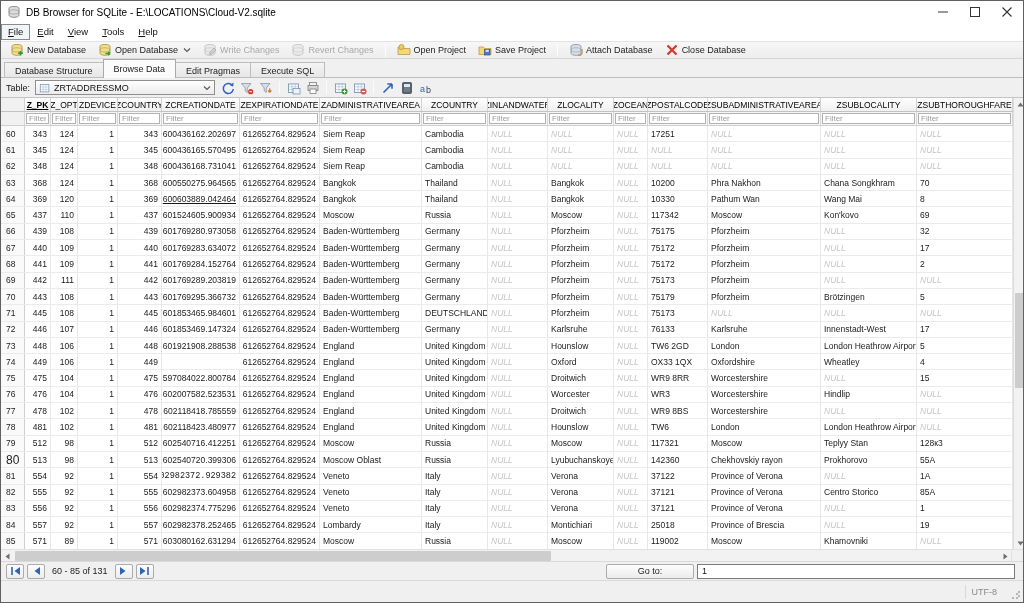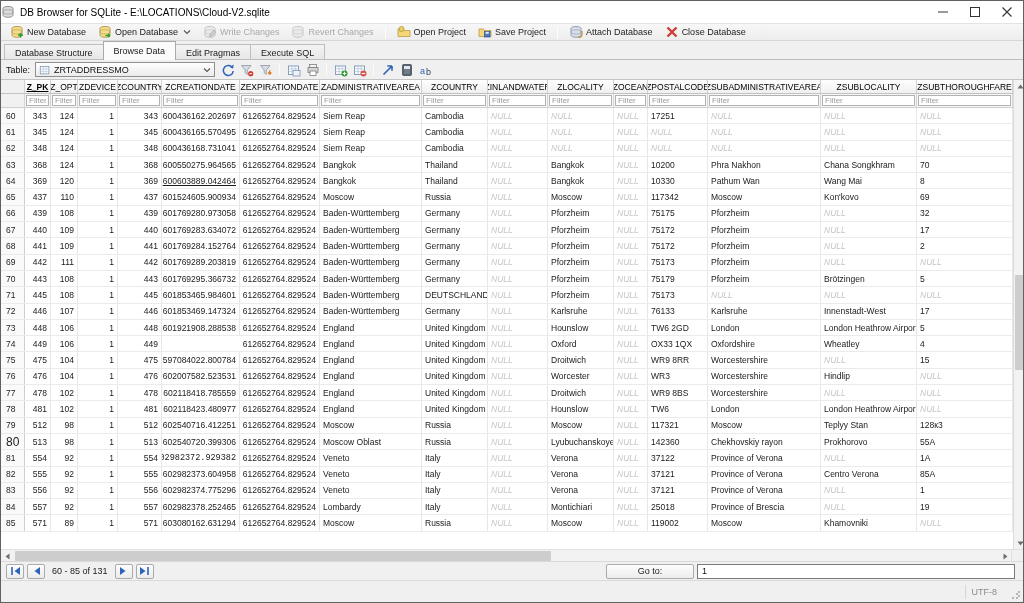--- a/index.html
+++ b/index.html
@@ -1,21 +1,21 @@
 <!DOCTYPE html>
 <html><head>
 <meta charset="utf-8">
 <style>
   html,body{margin:0;padding:0;background:#cfcfcf;}
   *{box-sizing:border-box;}
   body{width:1024px;height:603px;overflow:hidden;font-family:"Liberation Sans",sans-serif;}
   .window{width:1024px;height:603px;border:1px solid #616161;background:#f0f0f0;display:flex;flex-direction:column;}
 
   
-  .titlebar{height:22px;background:#ffffff;display:flex;align-items:center;flex:0 0 auto;}
+  .titlebar{height:22px;background:#ffffff;display:flex;align-items:center;padding-left:6px;flex:0 0 auto;}
   .titlebar .title-text{font-size:10px;color:#000;margin-left:5px;flex:1;white-space:nowrap;overflow:hidden;}
   .winbtn{width:32px;height:22px;display:flex;align-items:center;justify-content:center;color:#222;}
 
   
   .menubar{height:18px;background:#ffffff;display:flex;align-items:center;font-size:9.5px;color:#111;flex:0 0 auto;}
   .menu-item{padding:2px 7px;line-height:12px;}
   .menu-item.focused{border:1px solid #8a8a8a;background:#f2f6fb;padding:1px 6px;}
   .menu-item u{text-decoration:underline;}
 
   
@@ -116,20 +116,27 @@
           <rect x="0.5" y="0.5" width="9" height="9" fill="none" stroke="#333" stroke-width="1"></rect>
         </svg>
       </span>
     <span class="winbtn" id="btn-close">
         <svg width="10" height="10" viewBox="0 0 10 10">
           <path d="M0.5 0.5l9 9M9.5 0.5l-9 9" stroke="#333" stroke-width="1.1"></path>
         </svg>
       </span>
   </div>
 
+  <div class="menubar" id="menubar">
+      <span class="menu-item focused"><u>F</u>ile</span>
+      <span class="menu-item"><u>E</u>dit</span>
+      <span class="menu-item"><u>V</u>iew</span>
+      <span class="menu-item"><u>T</u>ools</span>
+      <span class="menu-item"><u>H</u>elp</span>
+    </div>
 
   <div class="toolbar" id="toolbar">
       <span class="tbtn">
         <span class="icon">
           <svg width="14" height="14" viewBox="0 0 14 14" xmlns="http://www.w3.org/2000/svg">
             <ellipse cx="7" cy="3.6" rx="5" ry="2.1" fill="#f3dd8a" stroke="#a98f3e" stroke-width="0.8"></ellipse>
             <path d="M2 3.6v6.6c0 1.2 2.2 2.1 5 2.1s5-.9 5-2.1V3.6" fill="#f3dd8a" stroke="#a98f3e" stroke-width="0.8"></path>
             <ellipse cx="7" cy="6.9" rx="5" ry="2.1" fill="none" stroke="#a98f3e" stroke-width="0.5"></ellipse>
             <path d="M10.5 8v4.5M8.2 10.2h4.6" stroke="#2f9e2f" stroke-width="1.7"></path>
           </svg>
@@ -757,21 +764,21 @@
             <div class="cell num" style="width: 44px;">555</div>
             <div class="cell num" style="width: 78px;">602982373.604958</div>
             <div class="cell num" style="width: 80px;">612652764.829524</div>
             <div class="cell" style="width: 102px;">Veneto</div>
             <div class="cell" style="width: 66px;">Italy</div>
             <div class="cell null" style="width: 60px;">NULL</div>
             <div class="cell" style="width: 66px;">Verona</div>
             <div class="cell null" style="width: 34px;">NULL</div>
             <div class="cell" style="width: 60px;">37121</div>
             <div class="cell" style="width: 113px;">Province of Verona</div>
-            <div class="cell" style="width: 96px;">Centro Verona</div>
+            <div class="cell" style="width: 96px;">Centro Storico</div>
             <div class="cell" style="width: 96px;">85A</div>
           </div>
           <div class="row">
             <div class="gutter" style="width: 24px; font-size: 8.5px;">83</div>
             <div class="cell num" style="width: 26px;">556</div>
             <div class="cell num" style="width: 27px;">92</div>
             <div class="cell num" style="width: 40px;">1</div>
             <div class="cell num" style="width: 44px;">556</div>
             <div class="cell num" style="width: 78px;">602982374.775296</div>
             <div class="cell num" style="width: 80px;">612652764.829524</div>

